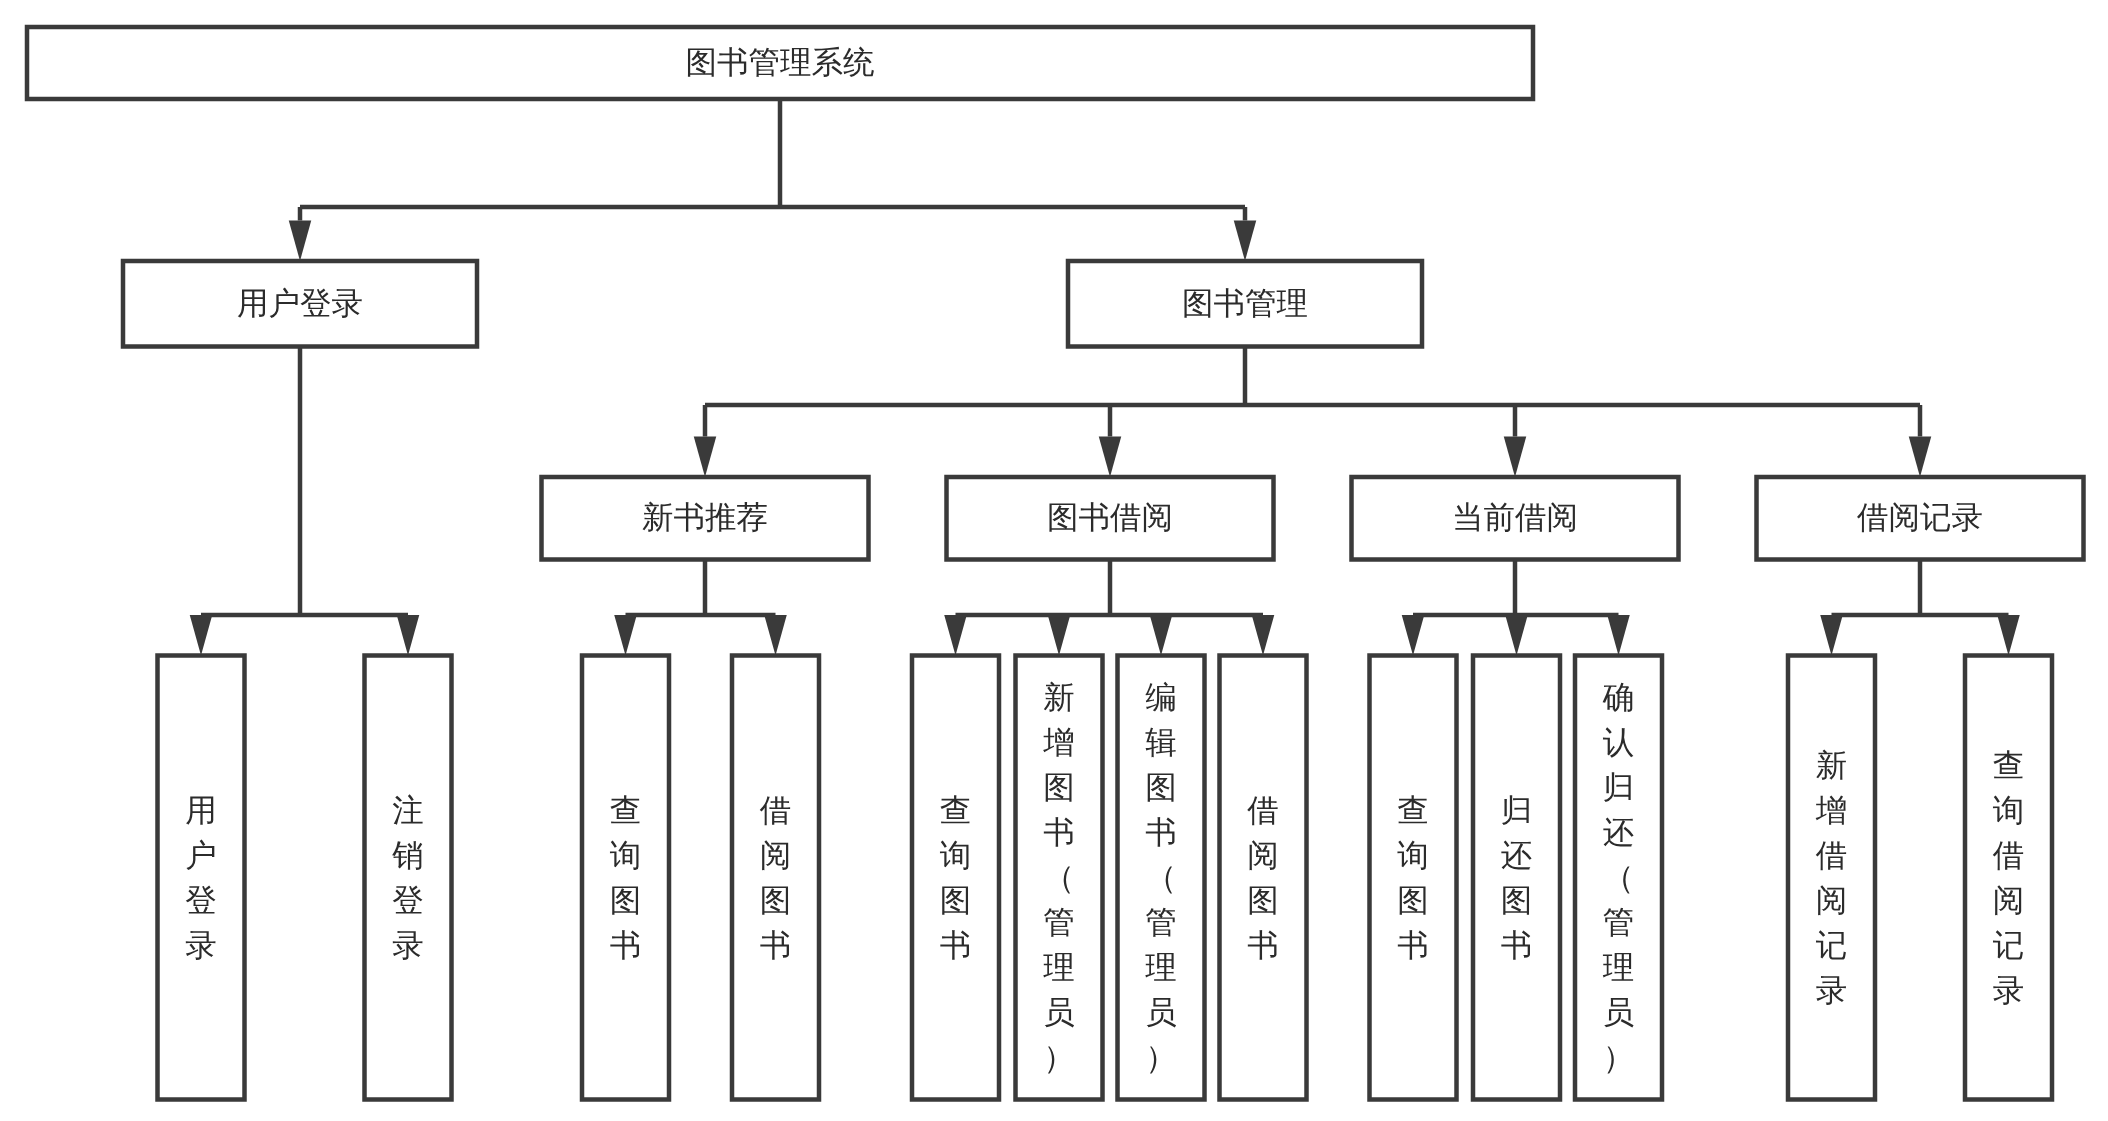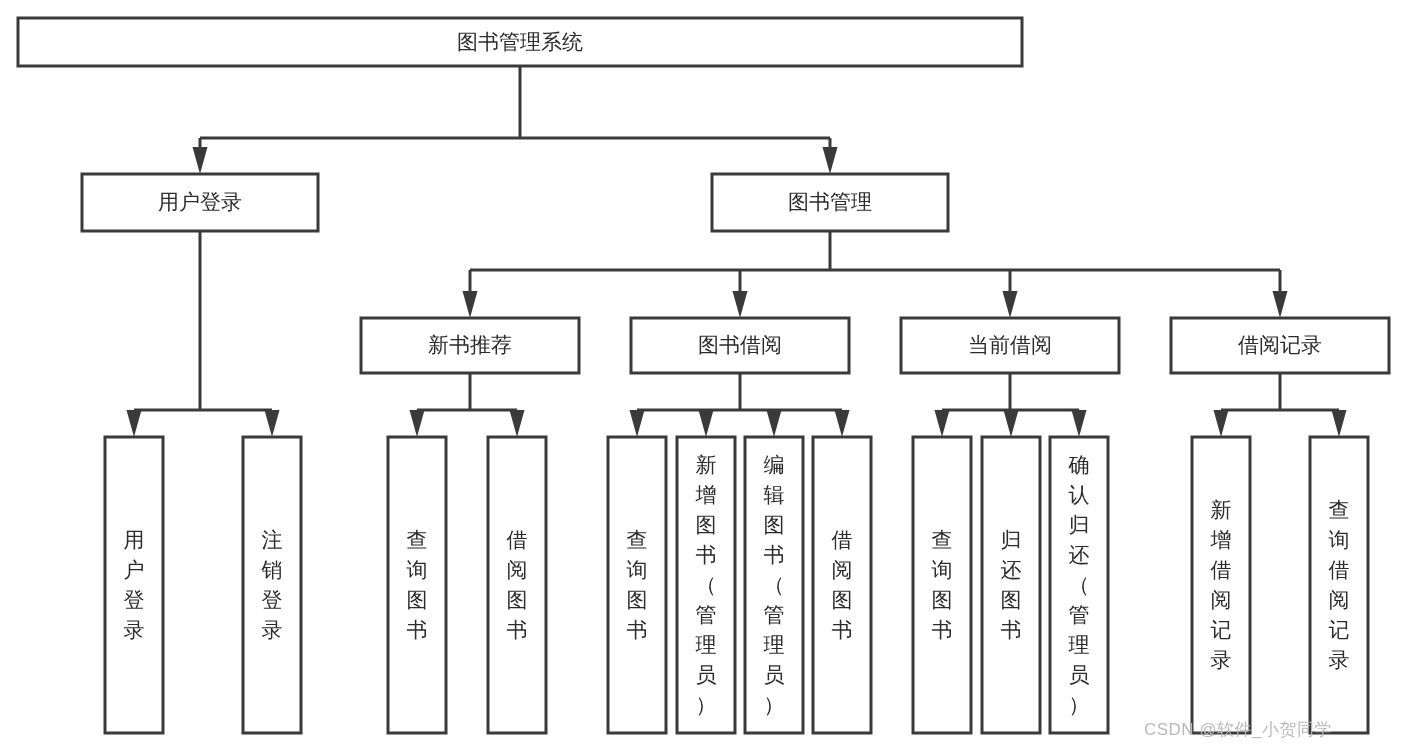--- a/index.html
+++ b/index.html
@@ -12,21 +12,20 @@
     width: 1405px;
     height: 747px;
     font-family: "Liberation Sans", "DejaVu Sans", sans-serif;
     overflow: hidden;
   }
   #diagram-root {
     position: relative;
     width: 1298px;
     height: 747px;
     background: #ffffff;
-    padding-left: 44px;
   }
   svg#diagram-svg {
     position: absolute;
     left: 0;
     top: 0;
     width: 1405px;
     height: 747px;
     display: block;
   }
   .node-box {
@@ -207,14 +206,13 @@
         <g>
           <rect x="1192" y="437" width="58" height="296" class="node-box"></rect>
           <text x="1221" y="517" class="node-label-v"><tspan x="1221" dy="0">新</tspan><tspan x="1221" dy="30">增</tspan><tspan x="1221" dy="30">借</tspan><tspan x="1221" dy="30">阅</tspan><tspan x="1221" dy="30">记</tspan><tspan x="1221" dy="30">录</tspan></text>
         </g>
         <g>
           <rect x="1310" y="437" width="58" height="296" class="node-box"></rect>
           <text x="1339" y="517" class="node-label-v"><tspan x="1339" dy="0">查</tspan><tspan x="1339" dy="30">询</tspan><tspan x="1339" dy="30">借</tspan><tspan x="1339" dy="30">阅</tspan><tspan x="1339" dy="30">记</tspan><tspan x="1339" dy="30">录</tspan></text>
         </g>
       </g>
   </svg>
-  <div class="watermark-text">CSDN @软件_小贺同学</div>
 </div>
 
 </body></html>

